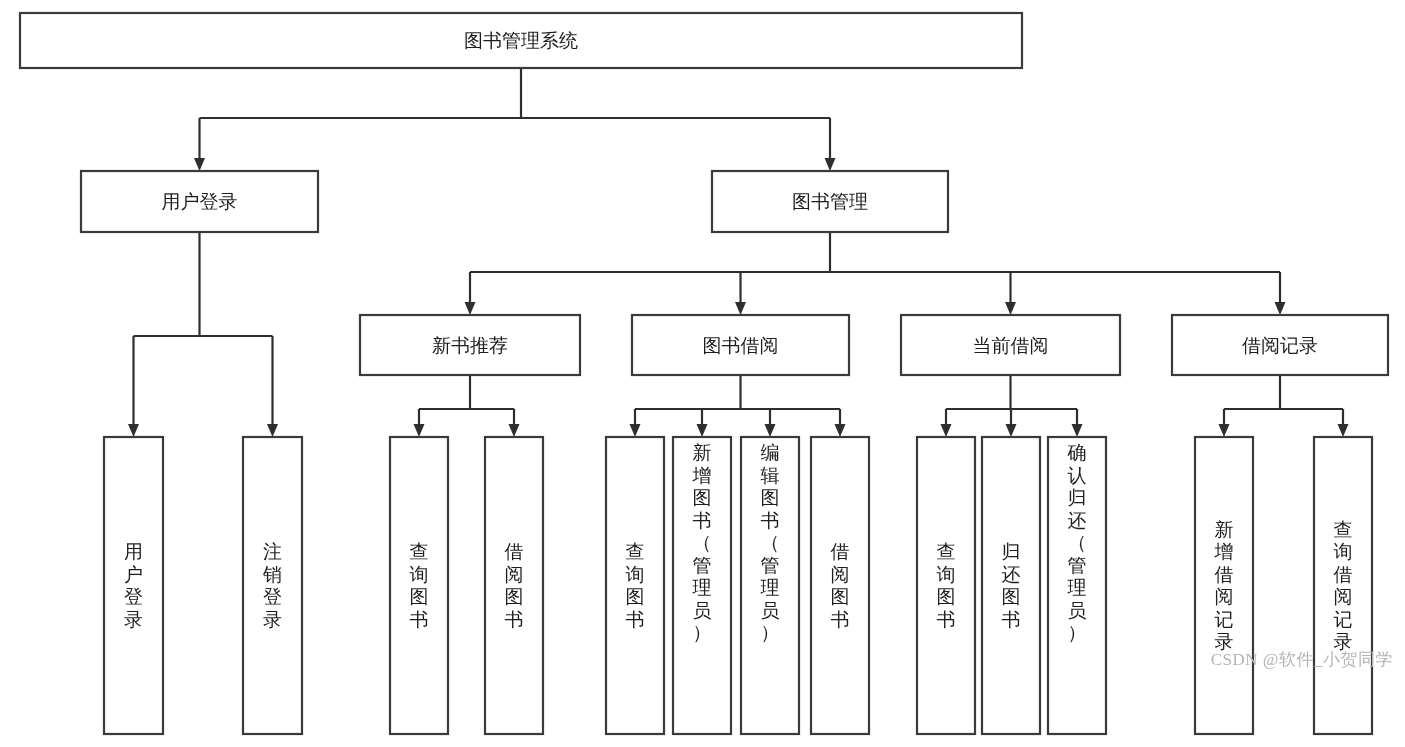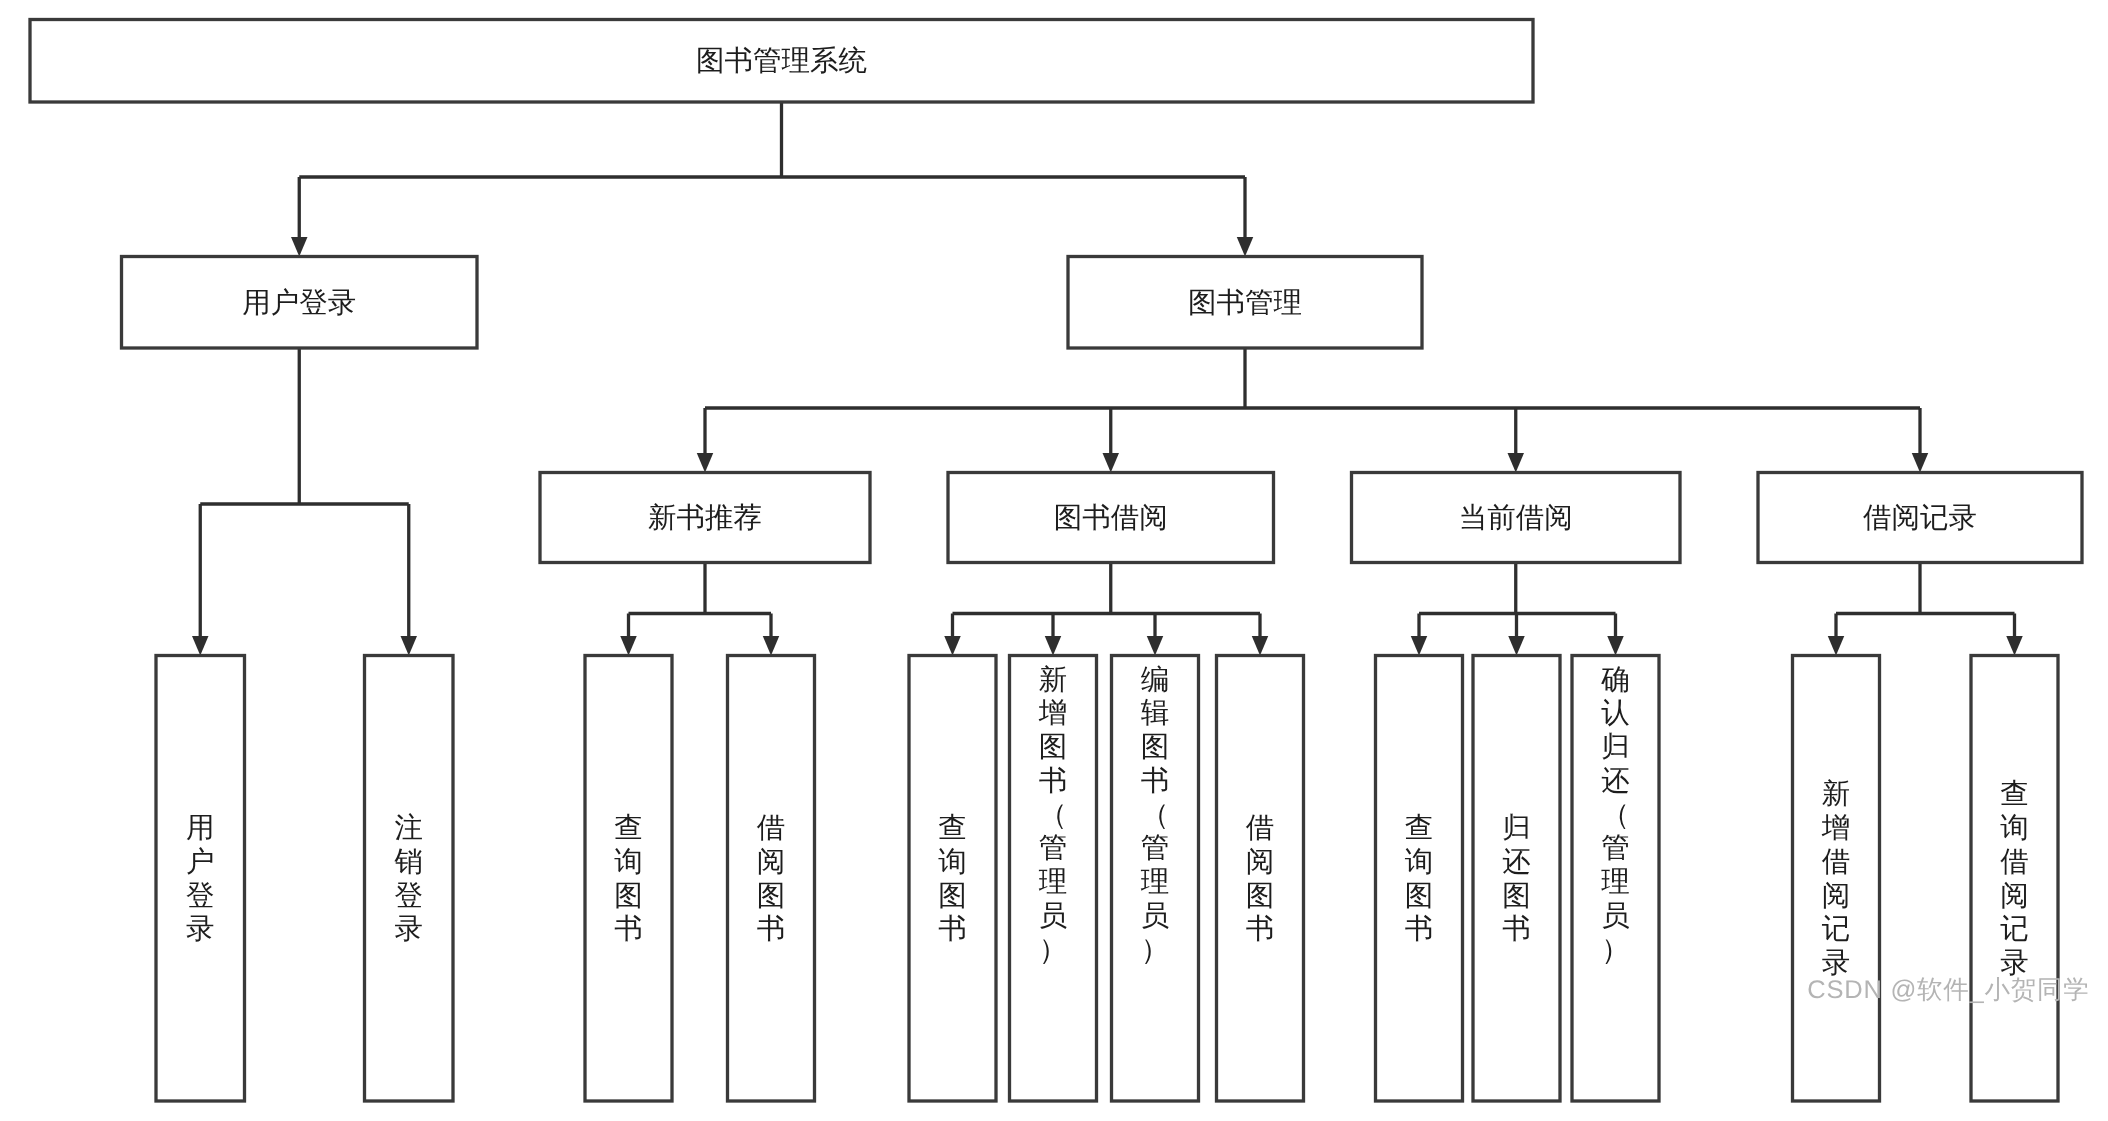--- a/index.html
+++ b/index.html
@@ -55,21 +55,21 @@
     stroke-linecap: butt;
   }
   .arrow-head {
     fill: #2e2e2e;
     stroke: none;
   }
   .watermark {
     position: absolute;
     right: 12px;
     bottom: 6px;
-    font-family: Liberation Sans, sans-serif;
+    font-family: Liberation Serif, serif;
     font-size: 17px;
     color: #b4b4b4;
     letter-spacing: 0.5px;
     user-select: none;
     white-space: nowrap;
   }
 </style>
 </head>
 <body>
 

